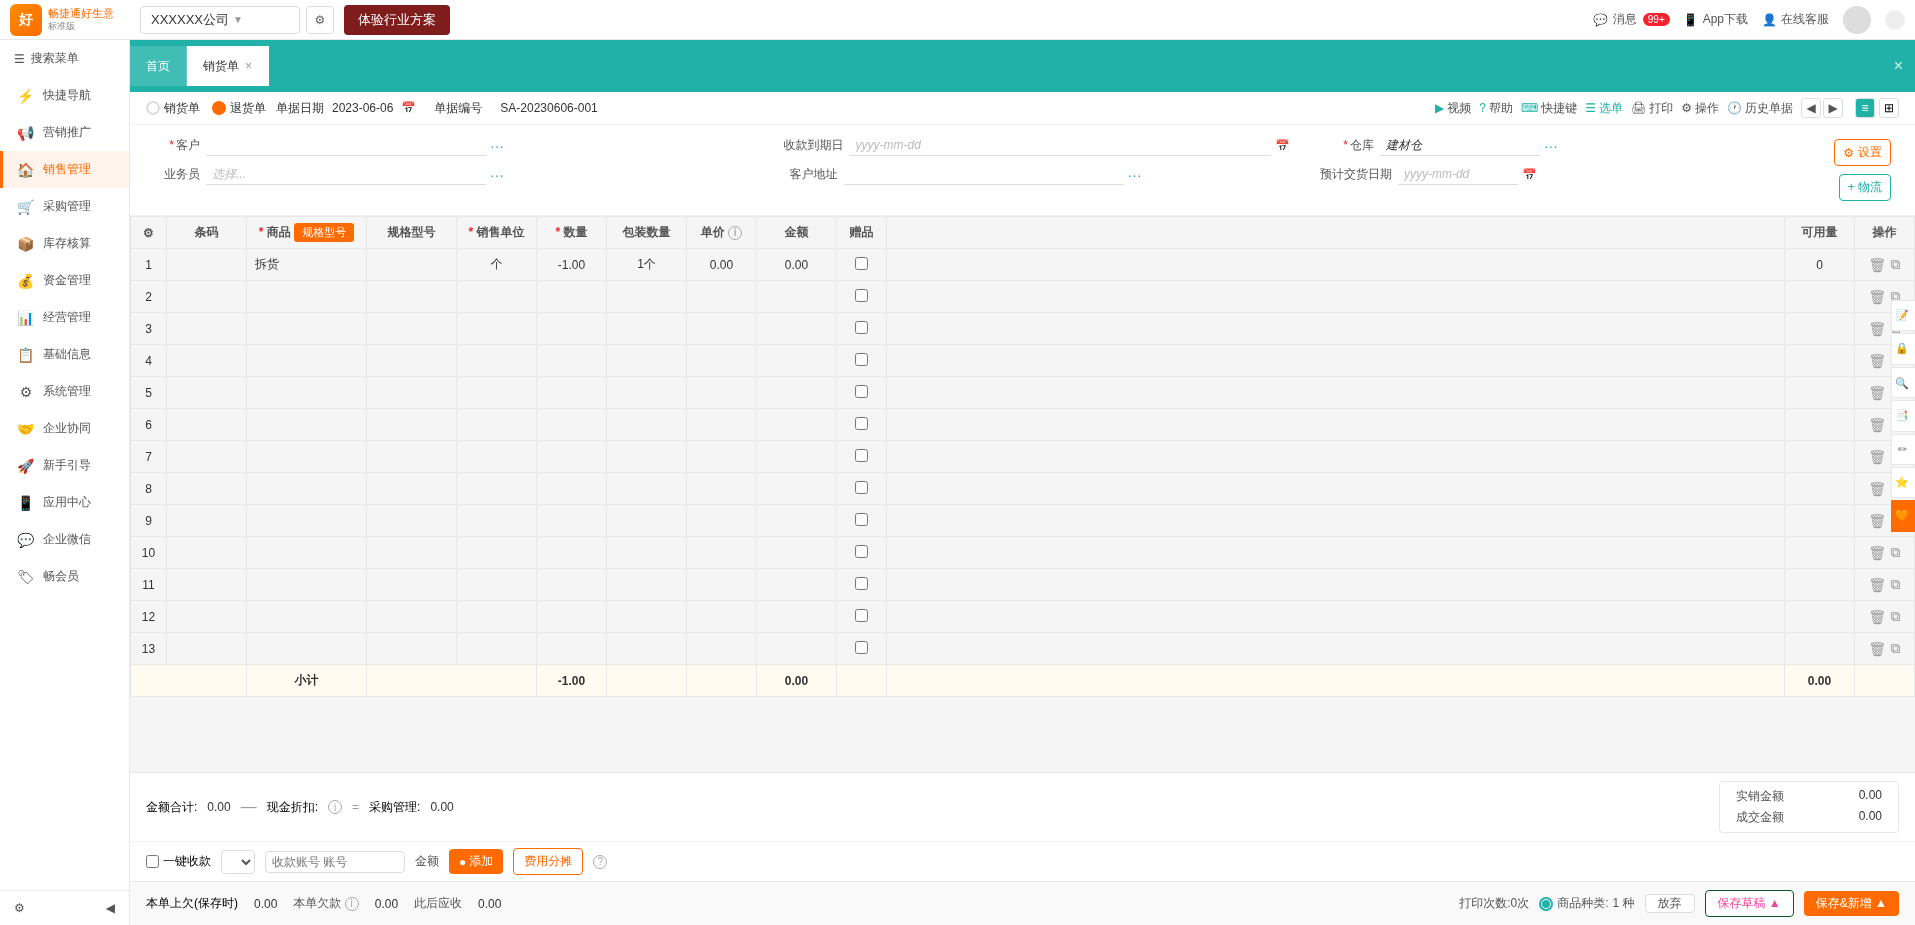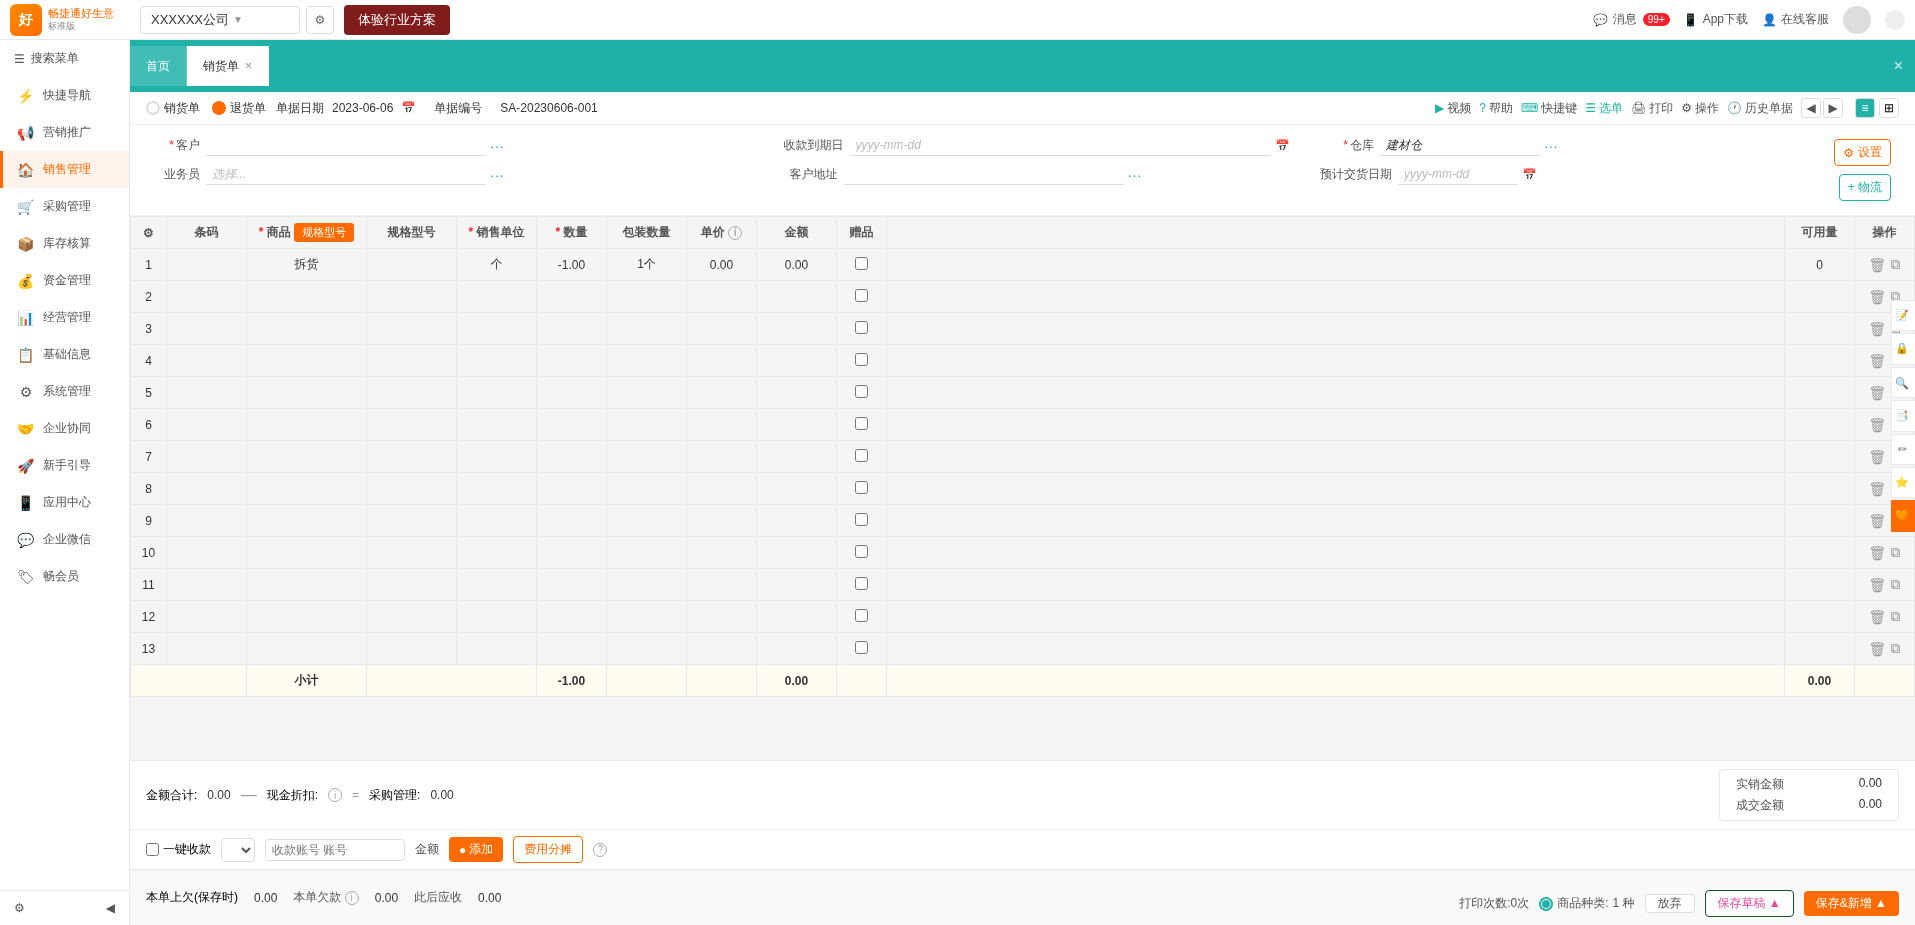--- a/index.html
+++ b/index.html
@@ -102,21 +102,21 @@
     .minus-sign { color: #999; font-size: 16px; }
     .payment-row { display: flex; align-items: center; padding: 6px 16px; gap: 10px; }
     .checkbox-item { display: flex; align-items: center; gap: 4px; cursor: pointer; }
     .select-input { border: 1px solid #ddd; border-radius: 4px; padding: 3px 6px; color: #555; background: #fff; }
     .text-input-sm { border: 1px solid #ddd; border-radius: 4px; padding: 3px 6px; color: #555; background: #fff; width: 80px; }
     .add-btn { background: #ff6b00; color: #fff; border: none; border-radius: 4px; padding: 4px 10px; cursor: pointer; display: flex; align-items: center; gap: 3px; }
     .expense-btn { background: #fff; border: 1px solid #ff6b00; color: #ff6b00; border-radius: 4px; padding: 4px 10px; cursor: pointer; }
 
     
     .footer-status { display: flex; align-items: center; padding: 8px 16px; gap: 16px; background: #f9f9f9; border-top: 1px solid #e8e8e8; }
-    .footer-right { margin-left: auto; display: flex; align-items: center; gap: 10px; margin-top: 12px; }
+    .footer-right { margin-left: auto; display: flex; align-items: center; gap: 10px; }
     .product-type { display: flex; align-items: center; gap: 4px; cursor: pointer; color: #555; }
     .product-type-circle { width: 14px; height: 14px; border-radius: 50%; border: 2px solid #20b2a8; display: inline-flex; align-items: center; justify-content: center; }
     .product-type-inner { width: 8px; height: 8px; border-radius: 50%; background: #20b2a8; }
     .teal-text { color: #20b2a8; }
     .nav-arrows { display: flex; gap: 2px; }
     .nav-arrow { width: 20px; height: 20px; display: flex; align-items: center; justify-content: center; border: 1px solid #ddd; border-radius: 3px; cursor: pointer; color: #555; }
 
     .info-circle { display: inline-flex; align-items: center; justify-content: center; width: 14px; height: 14px; border-radius: 50%; border: 1px solid #aaa; color: #aaa; font-size: 10px; cursor: pointer; }
   </style>
 </head>
@@ -400,21 +400,21 @@
               </th>
               <th class="col-ops">
                 <span>操作</span>
               </th>
             </tr>
           </thead>
           <tbody id="table-body">
           <tr>
     <td>1</td>
     <td><input style="border: none; width: 100%; outline: none; text-align: center; background: transparent;" value=""></td>
-    <td style="text-align:center;padding-left:8px;">拆货</td>
+    <td style="text-align:left;padding-left:8px;">拆货</td>
     <td><input style="border: none; width: 100%; outline: none; text-align: center; background: transparent;" value=""></td>
     <td>个</td>
     <td class="qty-negative">-1.00</td>
     <td>1个</td>
     <td>0.00</td>
     <td>0.00</td>
     <td style="text-align:center;"><input type="checkbox" style="cursor: pointer;"></td>
     <td></td>
     <td>0</td>
     <td>

